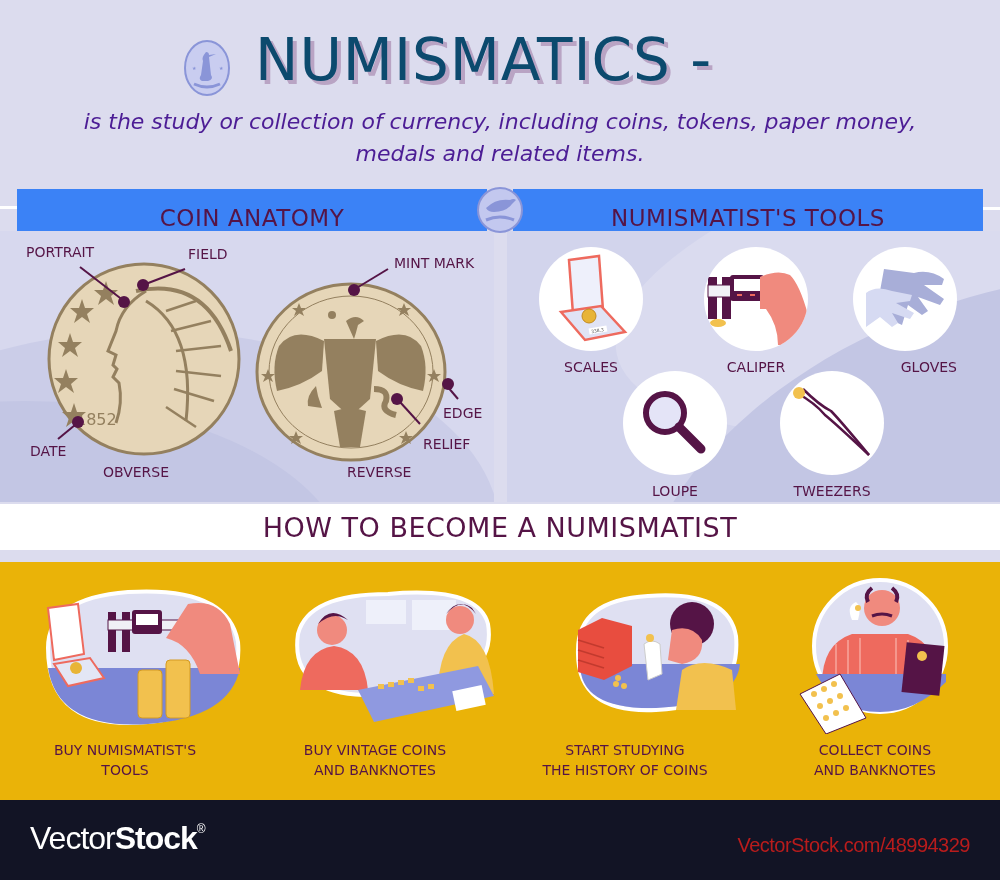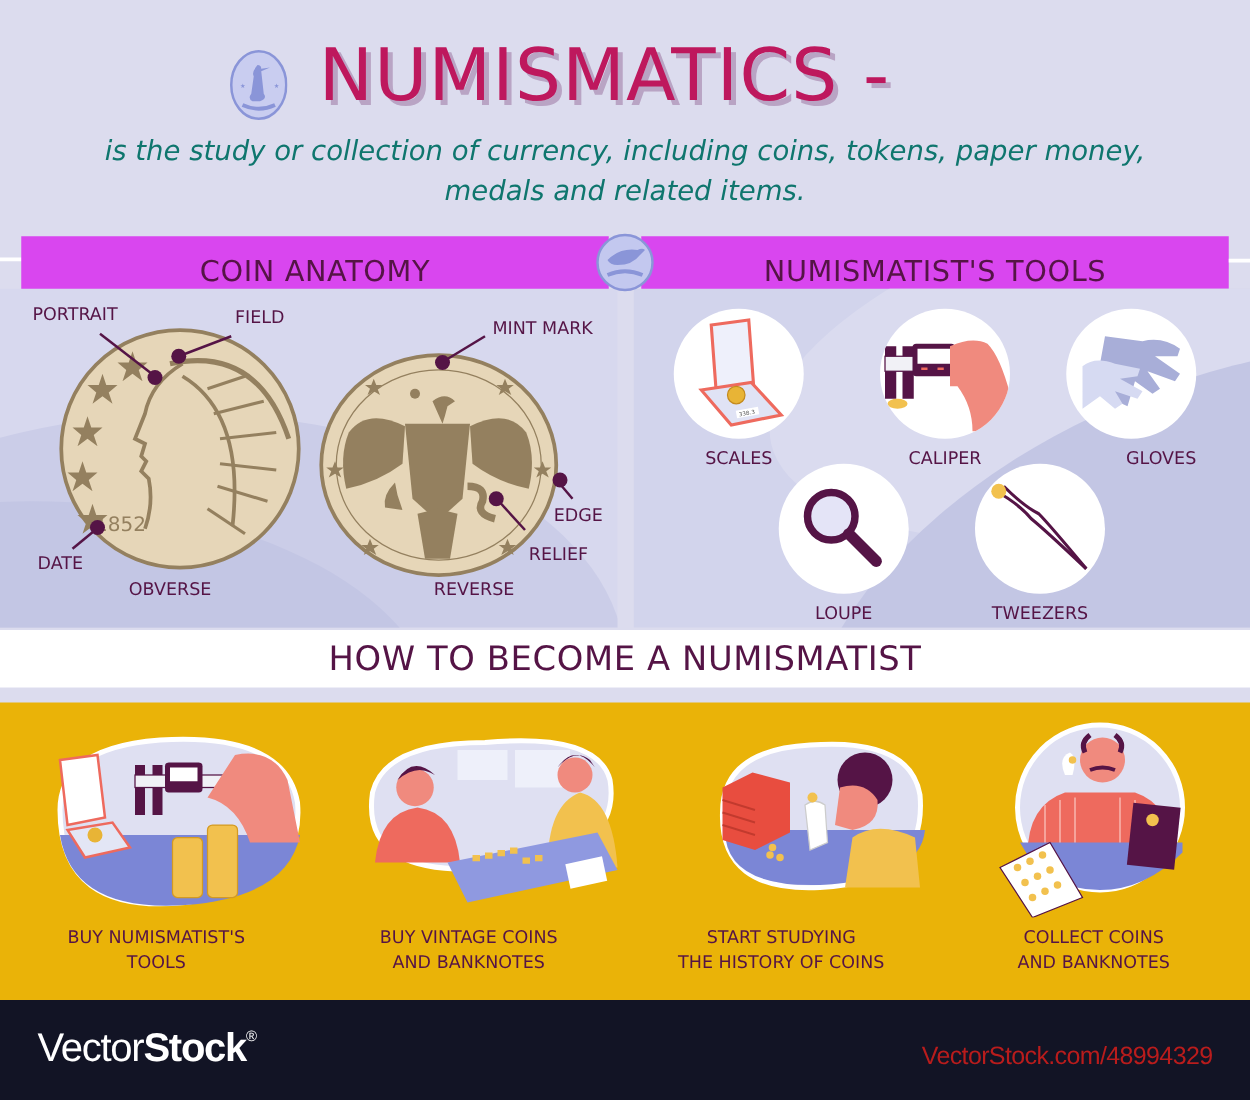--- a/index.html
+++ b/index.html
@@ -9,32 +9,32 @@
     background: #dcdcee;
     font-family: "DejaVu Sans", "Liberation Sans", sans-serif;
     color: #551446;
   }
   .abs { position: absolute; }
 
   
   #hdr-coin { left: 184px; top: 40px; width: 46px; height: 56px; }
   #title {
     left: 255px; top: 26px; font-size: 58px; font-weight: normal;
-    letter-spacing: 1px; color: #be185d;
+    letter-spacing: 1px; color: #0c4a6e;
     text-shadow: 4px 4px 0 #b9a4c4;
     white-space: nowrap;
   }
   #subtitle {
     left: 0; top: 106px; width: 1000px; text-align: center;
     font-family: "DejaVu Sans", sans-serif; font-style: italic;
-    font-size: 22px; line-height: 32px; color: #0f766e;
+    font-size: 22px; line-height: 32px; color: #4c1d95;
   }
 
   
-  .sec-bar { background: #d946ef; height: 58px; display: flex; align-items: center; justify-content: center;
+  .sec-bar { background: #3b82f6; height: 58px; display: flex; align-items: center; justify-content: center;
              font-size: 23px; color: #551446; letter-spacing: 0.5px; text-align: center; }
   #bar-left-line { left: 0; top: 206px; width: 18px; height: 3px; background: #ffffff; }
   #bar-anatomy { left: 17px; top: 189px; width: 470px; }
   #bar-tools { left: 513px; top: 189px; width: 470px; }
   #bar-right-line { left: 983px; top: 207px; width: 17px; height: 3px; background: #ffffff; }
   #mid-coin { left: 476px; top: 186px; width: 48px; height: 48px; }
 
   
   .panel { overflow: hidden; }
   #panel-anatomy { left: 0; top: 231px; width: 494px; height: 271px; background: #d7d8ee; }

